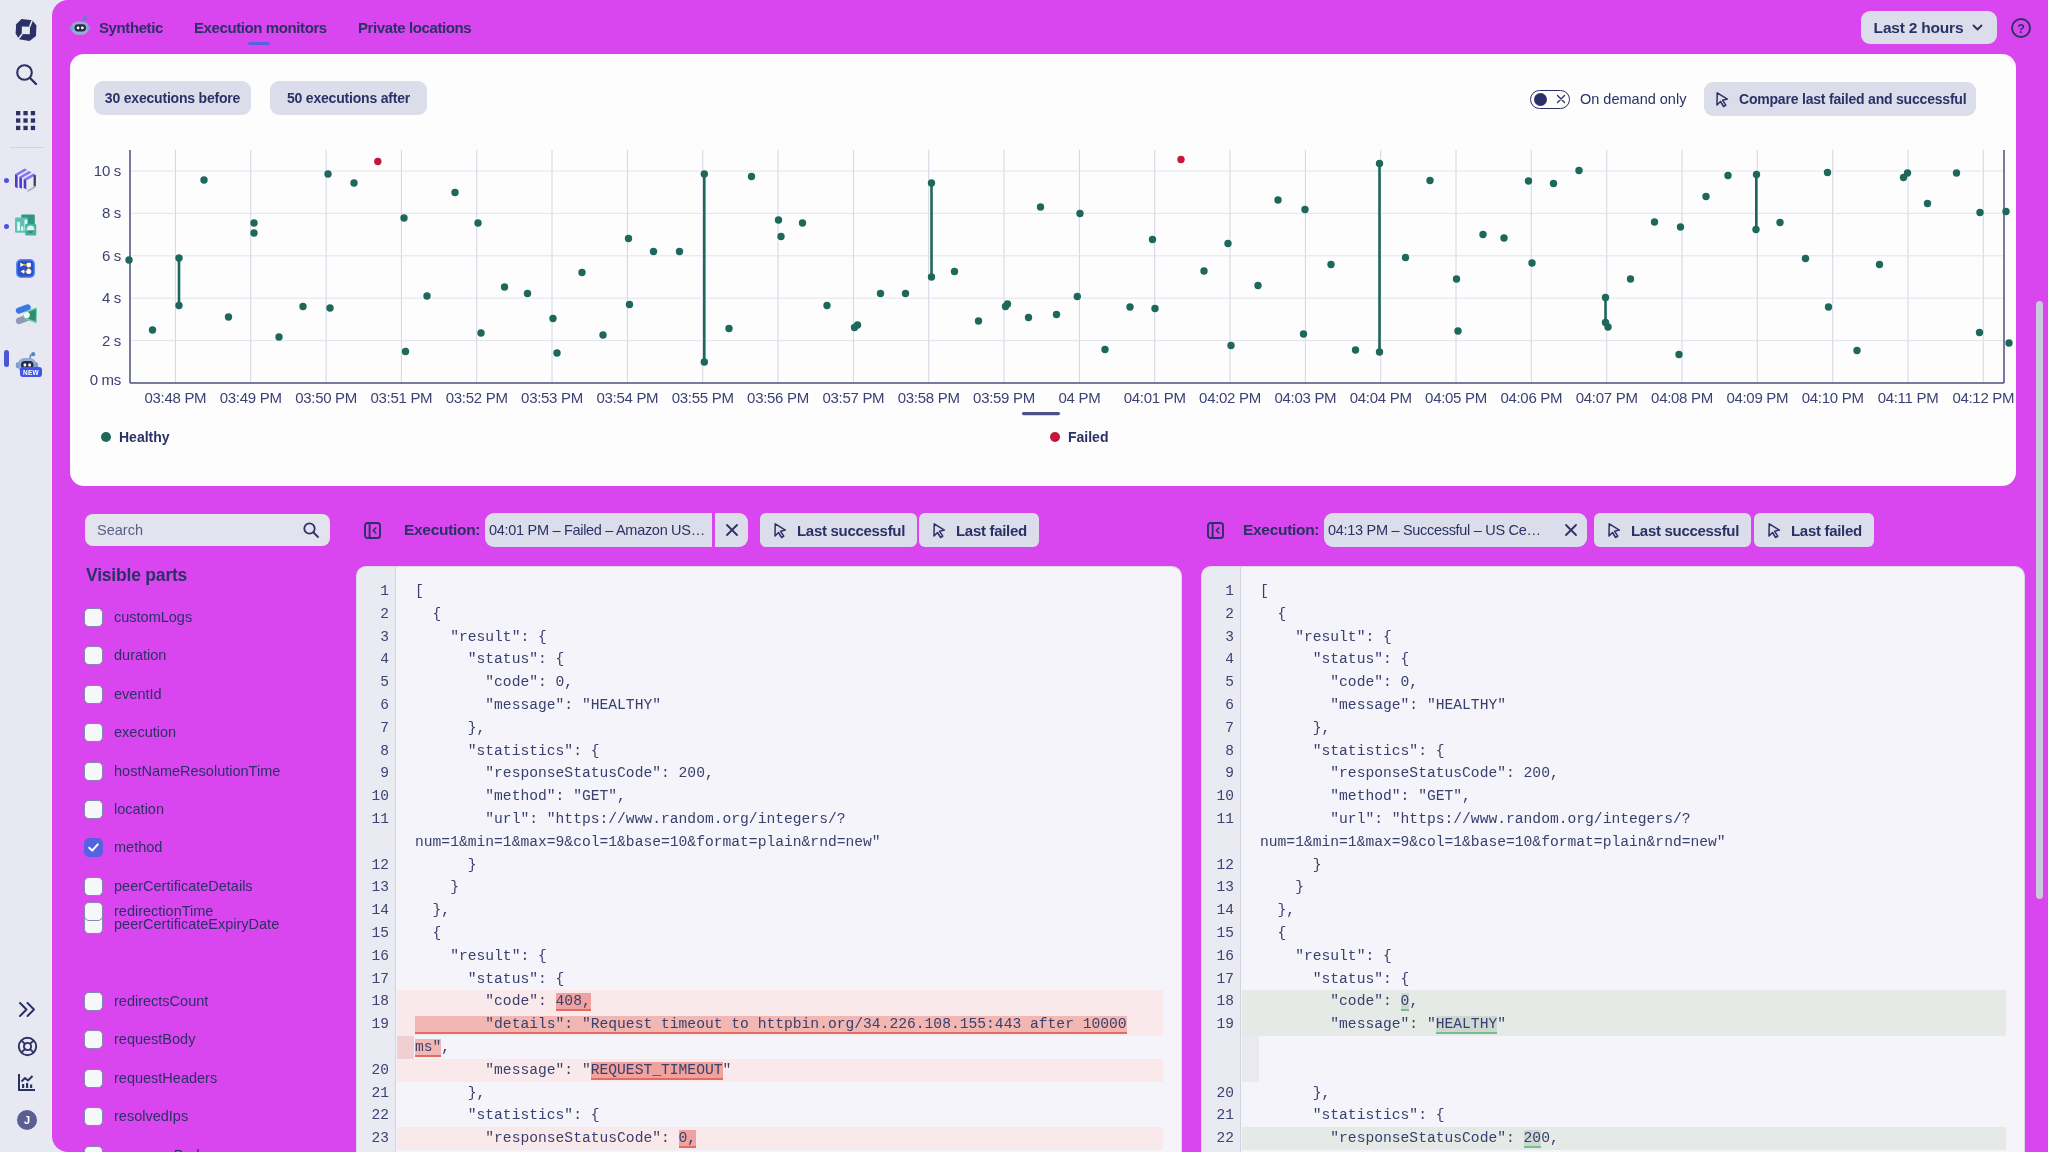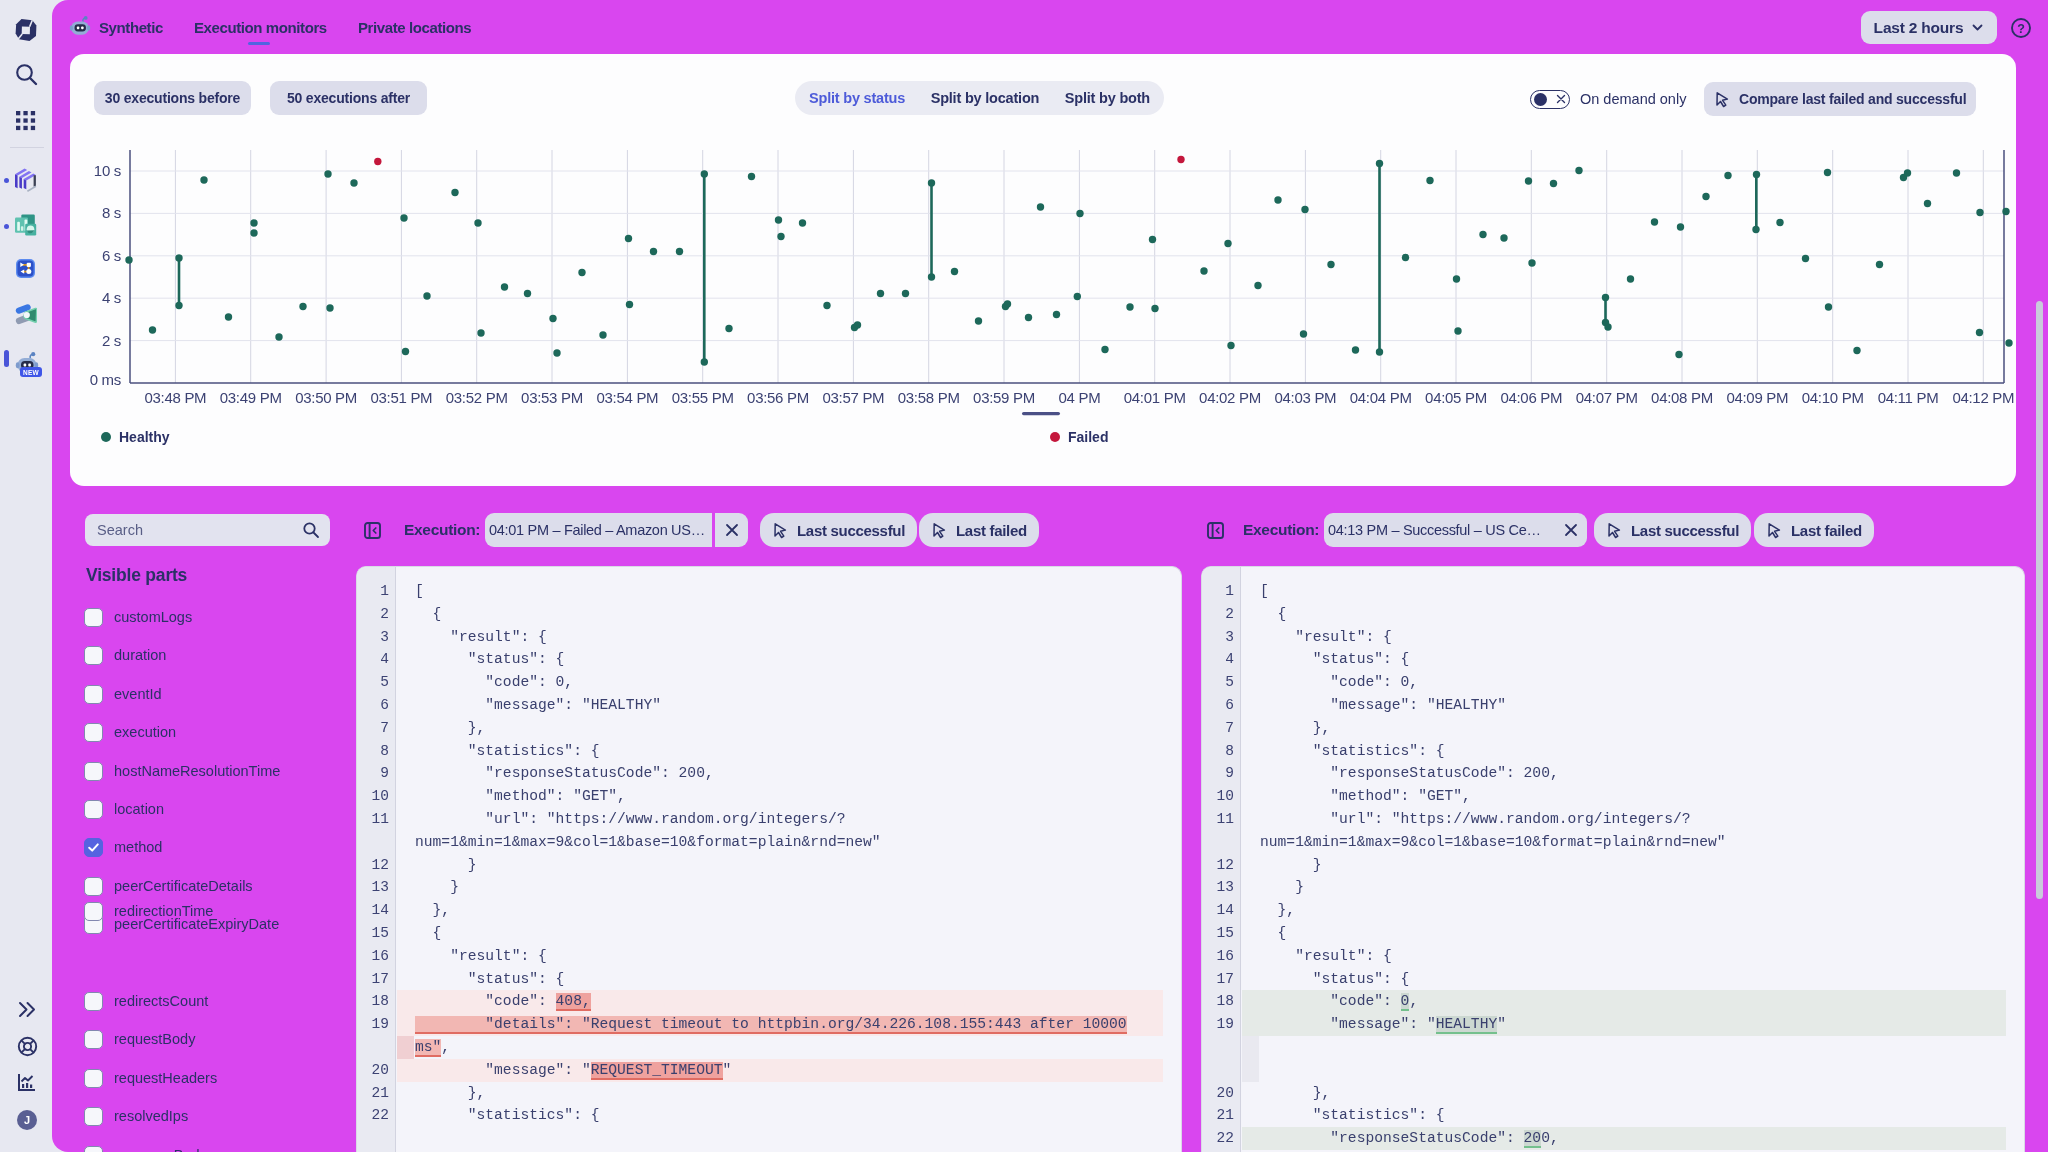--- a/index.html
+++ b/index.html
@@ -17,21 +17,21 @@
 .chart { position:absolute; left:0px; top:86px; }
 .axlbl { font-family:"Liberation Sans"; font-size:15px; fill:#3c4273; letter-spacing:-0.3px; }
 .legend { position:absolute; top:375px; font-size:14px; font-weight:bold; color:#2b3166; display:flex; align-items:center; gap:8px; }
 .ldot { width:10px; height:10px; border-radius:50%; }
 .searchbox { position:absolute; left:33px; top:514px; width:245px; height:32px; background:#e2e3ef; border-radius:8px; display:flex; align-items:center; padding:0 10px 0 12px; font-size:14.5px; color:#595e86; }
 .vp { position:absolute; left:34px; top:565px; font-size:17.5px; font-weight:bold; letter-spacing:-0.2px; }
 .cbitem { position:absolute; left:32px; height:38px; display:flex; align-items:center; gap:11px; font-size:14.5px; color:#2b3166; }
 .cb { width:19px; height:19px; border-radius:5px; border:1.6px solid #8288b0; background:#f6f7fb; display:flex; align-items:center; justify-content:center; flex:none; }
 .cb.on { background:#5663e0; border-color:#5663e0; }
 .hdr { position:absolute; top:513px; height:34px; display:flex; align-items:center; letter-spacing:-0.3px; }
-.hbtn { height:34px; background:#dcddeb; border-radius:14px; display:flex; align-items:center; gap:8px; font-size:15px; font-weight:bold; color:#2b3166; padding:0 12px; position:absolute; top:513px; white-space:nowrap; letter-spacing:-0.3px; }
+.hbtn { height:34px; background:#dcddeb; border-radius:6px; display:flex; align-items:center; gap:8px; font-size:15px; font-weight:bold; color:#2b3166; padding:0 12px; position:absolute; top:513px; white-space:nowrap; letter-spacing:-0.3px; }
 .epill { position:absolute; top:513px; height:34px; background:#dcddeb; display:flex; align-items:center; font-size:14.5px; color:#2b3166; padding:0 4px; border-radius:9px 0 0 9px; white-space:nowrap; overflow:hidden; letter-spacing:-0.3px; }
 .expill { position:absolute; top:513px; height:34px; width:33px; background:#dcddeb; display:flex; align-items:center; justify-content:center; border-radius:0 9px 9px 0; }
 .panel { position:absolute; top:566px; height:586px; background:#f4f4fa; border:1px solid #d9dae6; border-bottom:none; border-radius:10px 10px 0 0; overflow:hidden; }
 .gut { position:absolute; left:0; top:0; bottom:0; width:39px; background:#e9eaf2; border-right:1px solid #d2d3e0; }
 .rows { position:absolute; left:0; top:13px; right:0; }
 .crow { position:relative; height:22.8px; }
 .lnum { position:absolute; left:0; top:0; width:32px; height:22.8px; font-family:"Liberation Mono", monospace; font-size:14.5px; color:#3c4273; text-align:right; line-height:22.8px; }
 .strip { position:absolute; left:40px; top:0; width:17px; height:22.8px; }
 .ctext { position:absolute; left:40px; top:0; right:18px; height:22.8px; font-family:"Liberation Mono", monospace; font-size:14.65px; line-height:22.8px; color:#3a406e; white-space:pre; padding-left:18px; }
 .tokr { background:#efa29e; border-bottom:2px solid #e06c62; }
@@ -155,25 +155,20 @@
         </svg></div>
     <div style="position:absolute;left:1958px;top:17px"><svg width="22" height="22" viewBox="0 0 22 22">
           <circle cx="11" cy="11" r="9" fill="none" stroke="#2b3166" stroke-width="1.9"></circle>
           <text x="11" y="15.5" text-anchor="middle" font-family="Liberation Sans" font-size="12.5" font-weight="bold" fill="#2b3166">?</text>
         </svg></div>
   </div>
 
   <div class="card">
     <div class="pill" style="left:24px;top:27px;width:157px">30 executions before</div>
     <div class="pill" style="left:200px;top:27px;width:157px">50 executions after</div>
-    <div class="seg">
-        <span style="color:#4d5bd9">Split by status</span>
-        <span>Split by location</span>
-        <span>Split by both</span>
-      </div>
     <div style="position:absolute;left:1460px;top:36px;width:40px;height:19px;border:1.5px solid #2b3166;border-radius:10px;">
        <div style="position:absolute;left:2.5px;top:1.5px;width:13px;height:13px;border-radius:50%;background:#2b3166"></div>
        <svg width="10" height="10" viewBox="0 0 10 10" style="position:absolute;right:3.5px;top:3px">
           <path d="M1.5 1.5 L8.5 8.5 M8.5 1.5 L1.5 8.5" stroke="#2b3166" stroke-width="1.4" stroke-linecap="round"></path>
         </svg>
     </div>
     <div style="position:absolute;left:1510px;top:37px;font-size:14.5px;color:#2b3166">On demand only</div>
     <div class="pill" style="left:1634px;top:28px"><svg width="17" height="17" viewBox="0 0 17 17" style="flex:none">
           <path d="M3.2 1.8 L13.4 8.1 L8.6 9.3 L11.8 14.2 L9.6 15.5 L6.5 10.5 L3.0 14.0 Z" fill="none" stroke="#2b3166" stroke-width="1.5" stroke-linejoin="round"></path>
         </svg>Compare last failed and successful</div>
@@ -565,20 +560,25 @@
           <div class="ctext" style="background:#f9e9ea;">&nbsp;&nbsp;&nbsp;&nbsp;&nbsp;&nbsp;&nbsp;&nbsp;"message":&nbsp;"<span class="tokr">REQUEST_TIMEOUT</span>"</div>
         </div>
 <div class="crow">
           <div class="lnum">21</div>
           <div class="ctext" style="">&nbsp;&nbsp;&nbsp;&nbsp;&nbsp;&nbsp;},</div>
         </div>
 <div class="crow">
           <div class="lnum">22</div>
           <div class="ctext" style="">&nbsp;&nbsp;&nbsp;&nbsp;&nbsp;&nbsp;"statistics":&nbsp;{</div>
         </div>
+<div class="crow">
+          <div class="lnum">23</div>
+          <div class="strip" style="background:#f0cfd2"></div>
+          <div class="ctext" style="background:#f9e9ea;">&nbsp;&nbsp;&nbsp;&nbsp;&nbsp;&nbsp;&nbsp;&nbsp;"responseStatusCode":&nbsp;<span class="tokr">0,</span></div>
+        </div>
     </div>
   </div>
   <div class="panel" style="left:1149px;width:824px">
     <div class="gut"></div>
     <div class="rows">
 <div class="crow">
           <div class="lnum">1</div>
           <div class="ctext" style="">[</div>
         </div>
 <div class="crow">

